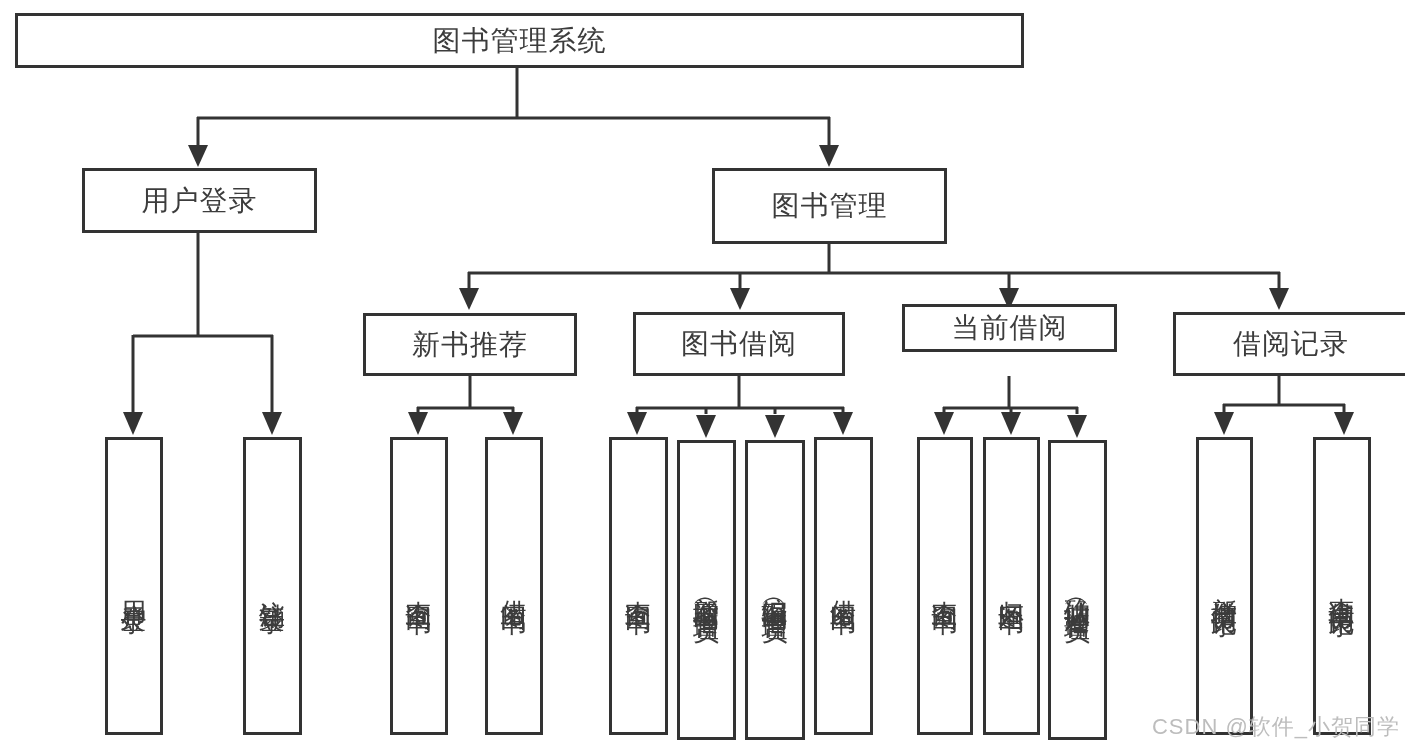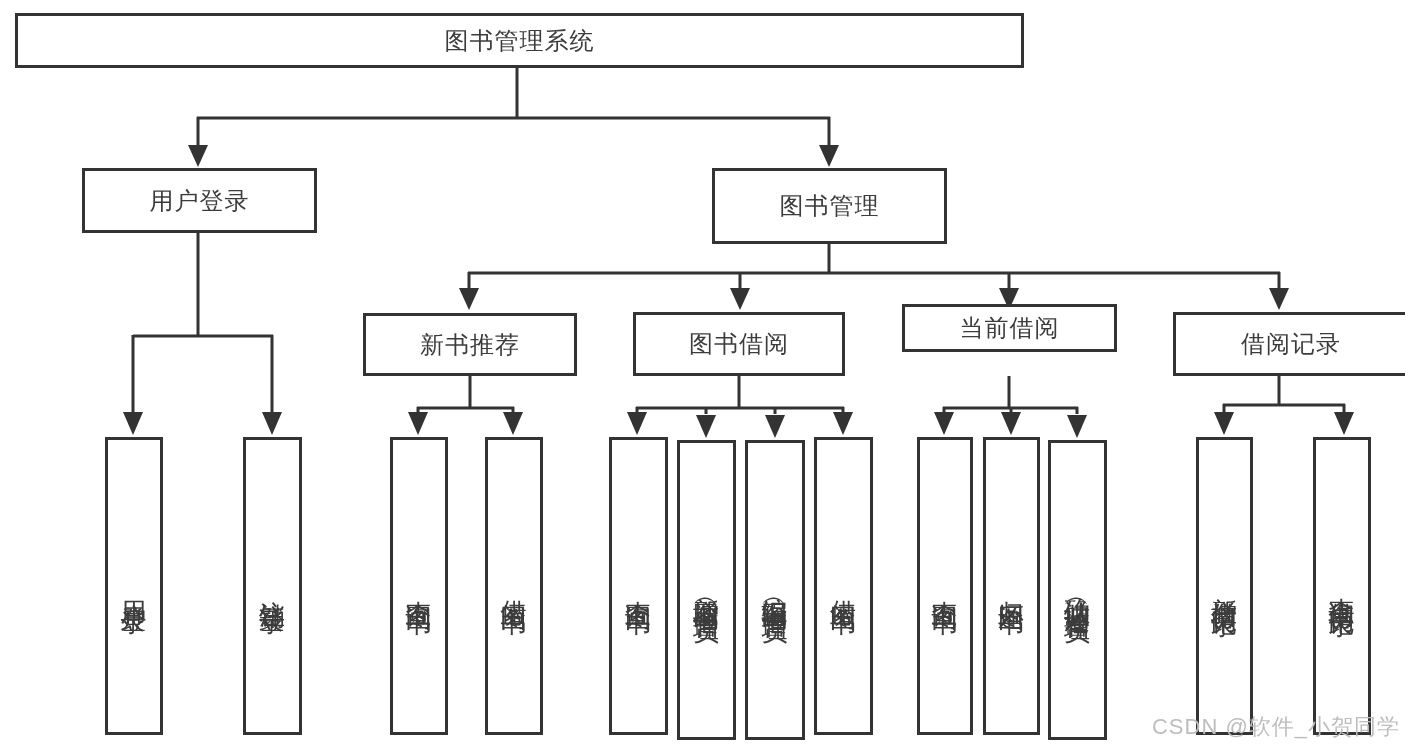--- a/index.html
+++ b/index.html
@@ -20,21 +20,21 @@
   .connector line{stroke:var(--line);stroke-width:3;}
   .connector polygon{fill:var(--line);stroke:none;}
   .node{
     position:absolute;box-sizing:border-box;
     border:3px solid var(--line);
     background:var(--background);
     display:flex;align-items:center;justify-content:center;
     color:var(--text);
     text-align:center;
   }
-  .hbox{font-size:24px;letter-spacing:1px;white-space:nowrap;}
+  .hbox{font-size:28px;letter-spacing:1px;white-space:nowrap;}
   .vbox{
     writing-mode:vertical-rl;
     text-orientation:mixed;
     font-size:26px;
     letter-spacing:3px;
     line-height:1;
   }
   .watermark{
     position:absolute;right:5px;bottom:5px;
     font-size:22px;letter-spacing:1px;

